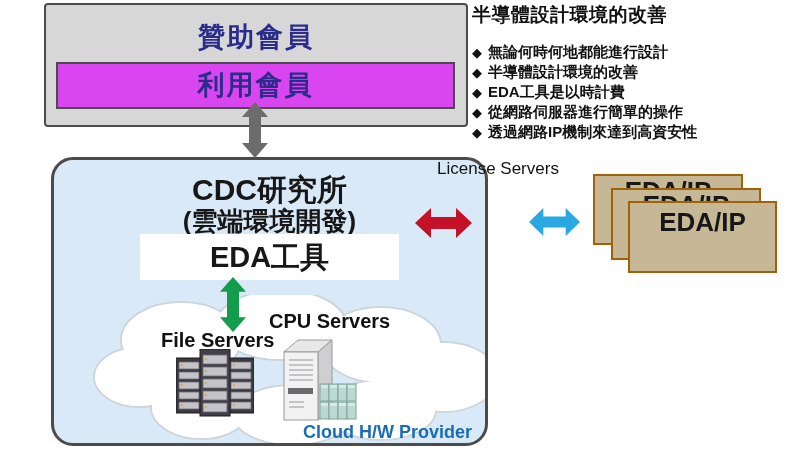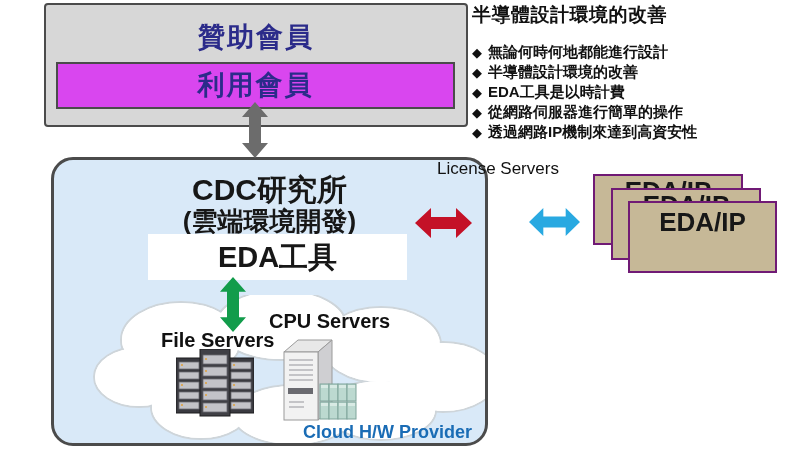--- a/index.html
+++ b/index.html
@@ -28,38 +28,38 @@
   
   .arrow{position:absolute;z-index:6;}
 
   
   .cdc-box{position:absolute;left:51px;top:157px;width:437px;height:289px;
     background:#d9e9f8;border:3px solid #4b4b4b;border-radius:22px;overflow:hidden;padding-left:48px;}
   .cdc-title{position:absolute;left:0;top:10px;width:100%;text-align:center;
     font-size:30px;font-weight:600;color:#171717;}
   .cdc-subtitle{position:absolute;left:0;top:44px;width:100%;text-align:center;
     font-size:26px;font-weight:600;color:#171717;}
-  .eda-box{position:absolute;left:86px;top:74px;width:259px;height:46px;background:#ffffff;margin-left:8px;}
+  .eda-box{position:absolute;left:86px;top:74px;width:259px;height:46px;background:#ffffff;}
   .eda-label{width:100%;text-align:center;font-size:29px;font-weight:600;
     color:#171717;line-height:46px;}
   .cloud-svg{position:absolute;left:27px;top:135px;}
   .file-servers-label{position:absolute;left:107px;top:169px;font-size:20px;
     font-weight:700;color:#111;}
   .cpu-servers-label{position:absolute;left:215px;top:150px;font-size:20px;
     font-weight:700;color:#111;text-align:center;}
   .server-icon{position:absolute;}
   .provider-label{position:absolute;right:13px;top:262px;font-size:18px;
     font-weight:700;color:#1a6cb5;}
 
   
   .license-label{position:absolute;left:437px;top:159px;z-index:7;font-size:17px;
     font-weight:500;color:#111;}
 
   
-  .vendor-box{position:absolute;background:#c6b897;border:2px solid #701a75;color:#171717;}
+  .vendor-box{position:absolute;background:#c6b897;border:2px solid #a16207;color:#171717;}
   .vendor-back{left:593px;top:174px;width:150px;height:71px;z-index:1;}
   .vendor-middle{left:611px;top:188px;width:150px;height:72px;z-index:2;}
   .vendor-front{left:628px;top:201px;width:149px;height:72px;z-index:3;}
   .vendor-top-label{width:100%;text-align:center;font-size:26px;font-weight:600;line-height:30px;}
   .vendor-front-line{width:100%;text-align:center;font-size:26px;font-weight:600;line-height:32px;}
   .vendor-front .vendor-front-line:first-child{margin-top:3px;}
 </style>
 </head>
 <body>
 

